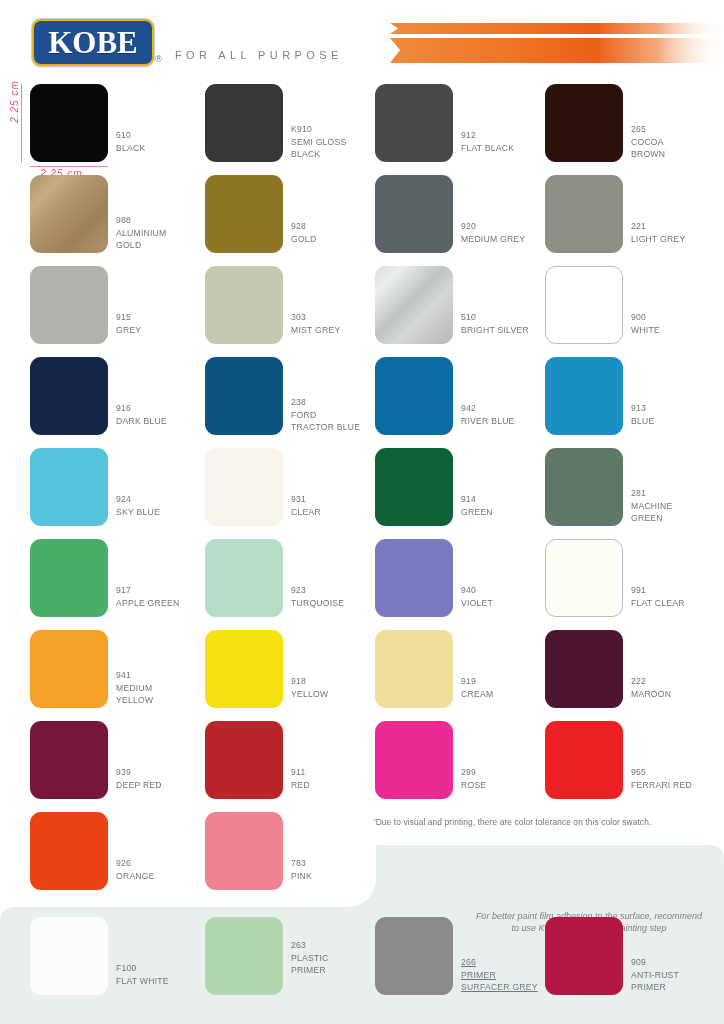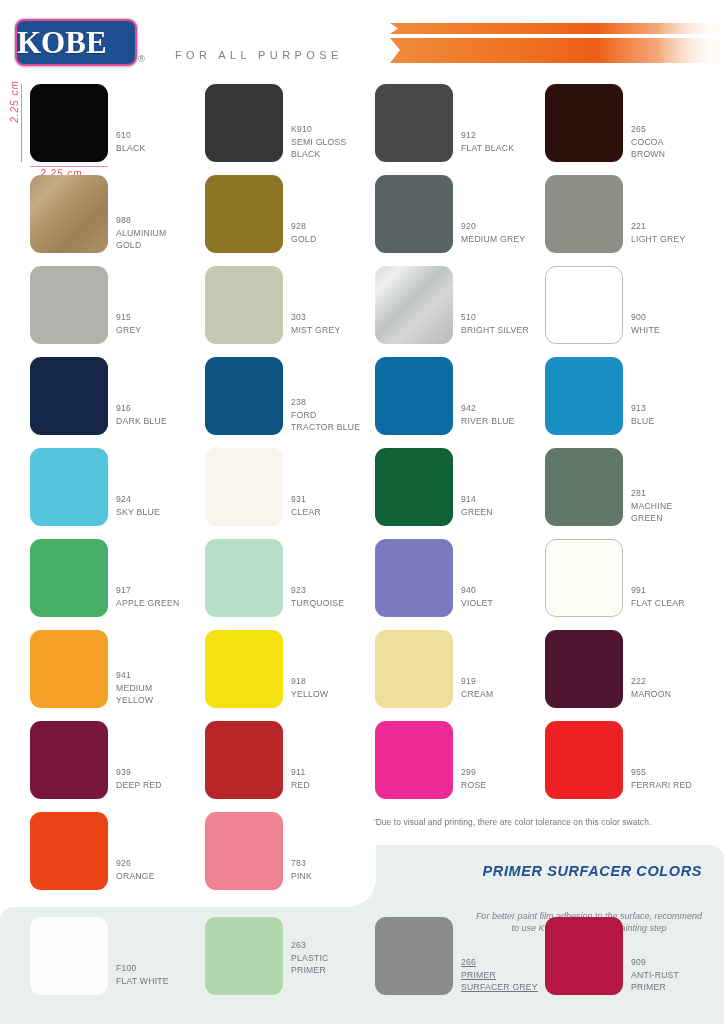--- a/index.html
+++ b/index.html
@@ -11,27 +11,27 @@
   }
   #page {
     position: relative;
     width: 724px; height: 1024px;
     background: #ffffff;
     overflow: hidden;
   }
 
   
   #logo-box {
-    position: absolute; left: 15px; top: 19px;
+    position: absolute; left: 32px; top: 19px;
     width: 122px; height: 47px;
     border-radius: 9px;
     background: #1d4f91;
-    border: 2px solid #ec4899;
+    border: 2px solid #eab308;
     box-shadow: 0 0 0 1px #c9ced6, 0 1px 2px rgba(0,0,0,.35);
-    display: flex; align-items: center; 
+    display: flex; align-items: center; justify-content: center;
   }
   #logo-text {
     font-family: "Liberation Serif", serif;
     font-weight: bold;
     font-size: 31px;
     color: #ffffff;
     letter-spacing: 0px;
     line-height: 1;
     text-shadow: 0 1px 0 rgba(0,0,0,.35);
   }
@@ -390,21 +390,20 @@
         </div>
       </div>
     </div>
 
   <div id="disclaimer">'Due to visual and printing, there are color tolerance on this color swatch.</div>
 
   <div id="primer-panel">
     <svg style="position:absolute;left:0;top:0;width:724px;height:179px;" viewBox="0 0 724 179">
       <path id="primerShape" d="M376,0 H710 A14,14 0 0 1 724,14 V179 H0 V76 A14,14 0 0 1 14,62 H348 A28,28 0 0 0 376,34 Z" fill="#e9efec"></path>
     </svg>
-    <div id="primer-title">PRIMER SURFACER COLORS</div>
     <div id="primer-sub">For better paint film adhesion to the surface, recommend
 to use KOBE Primer prior painting step</div>
     <div id="primer-grid">
         <div class="swatch-cell" style="left: 30px; top: 72px;">
           <div class="chip" style="background: rgb(252, 252, 252);"></div>
           <div class="chip-label">
             <span class="code">F100</span>
             <span class="nm">FLAT WHITE</span>
           </div>
         </div>

